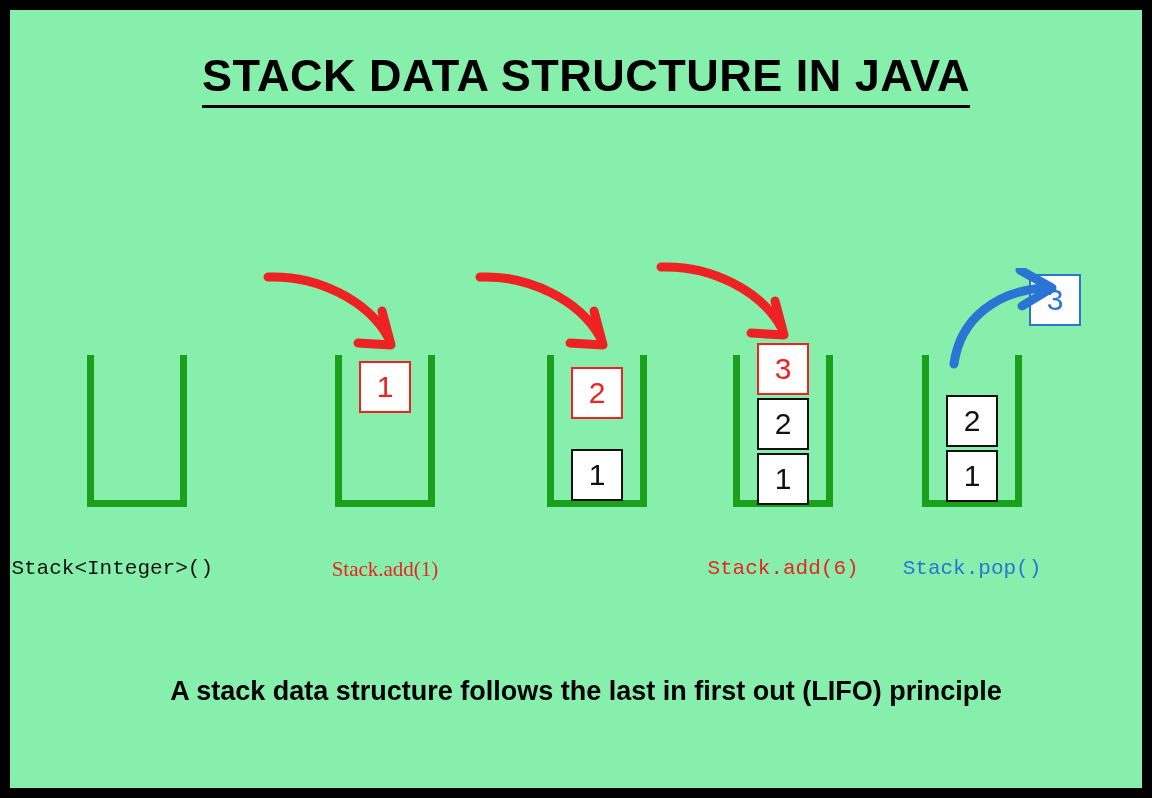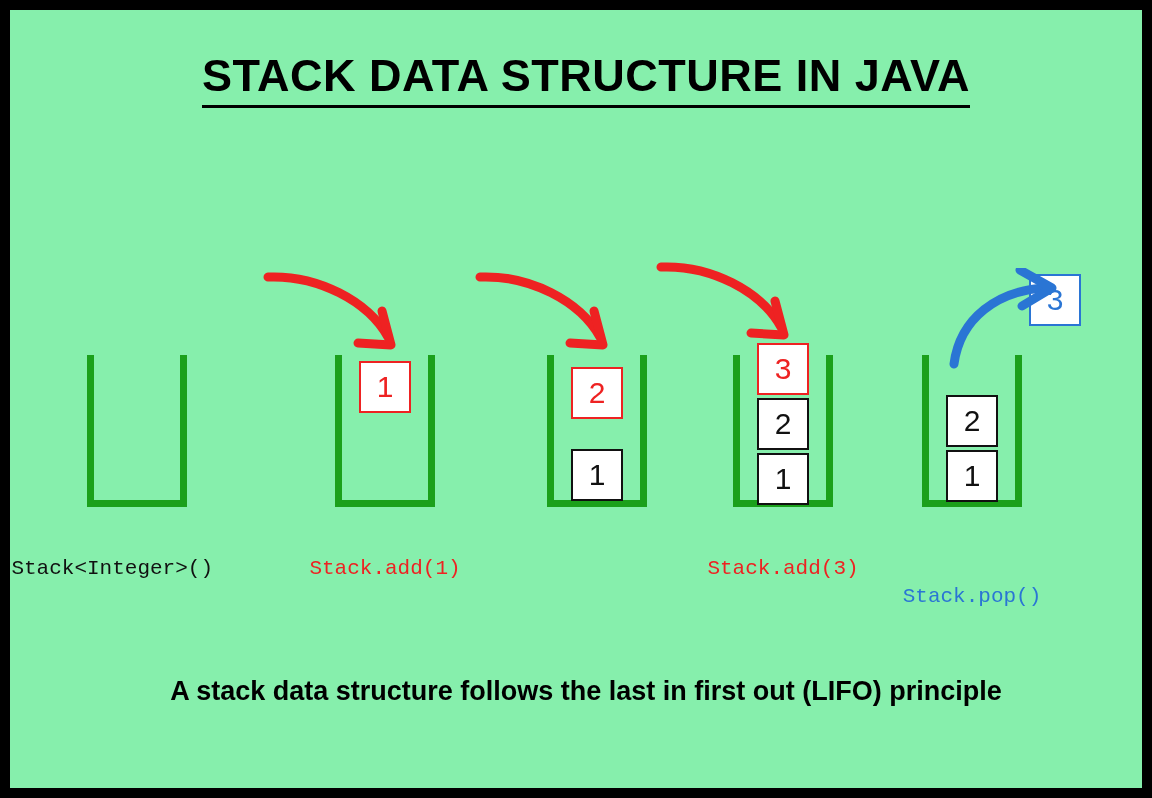--- a/index.html
+++ b/index.html
@@ -134,21 +134,21 @@
 
   <div class="stack-col" style="left:275px;">
     <div class="container-u" style="left:50px; top:345px;"></div>
 
     <div class="vbox red" style="left:74px; top:351px;">1</div>
 
     <svg class="arrow-svg" width="170" height="110" viewBox="0 0 170 110" style="left:-25px; top:255px;">
       <path d="M 8 12 C 58 10, 108 36, 128 72" stroke="#ee2222" stroke-width="9" fill="none" stroke-linecap="round"></path>
       <path d="M 98 78 L 131 80 L 122 46" stroke="#ee2222" stroke-width="9" fill="none" stroke-linecap="round" stroke-linejoin="round"></path>
     </svg>
-    <div class="code-label red" style="left:-50px;">Stack.add(1)</div>
+    <div class="code-label red" style="left:-50px;font-family:Liberation Serif, serif;">Stack.add(1)</div>
   </div>
 
   <div class="stack-col" style="left:487px;">
     <div class="container-u" style="left:50px; top:345px;"></div>
 
     <div class="vbox black" style="left:74px; top:439px;">1</div>
 
     <div class="vbox red" style="left:74px; top:357px;">2</div>
 
     <svg class="arrow-svg" width="170" height="110" viewBox="0 0 170 110" style="left:-25px; top:255px;">
@@ -162,33 +162,33 @@
 
     <div class="vbox black" style="left:74px; top:443px;">1</div>
     <div class="vbox black" style="left:74px; top:388px;">2</div>
 
     <div class="vbox red" style="left:74px; top:333px;">3</div>
 
     <svg class="arrow-svg" width="170" height="110" viewBox="0 0 170 110" style="left:-30px; top:245px;">
       <path d="M 8 12 C 58 10, 108 36, 128 72" stroke="#ee2222" stroke-width="9" fill="none" stroke-linecap="round"></path>
       <path d="M 98 78 L 131 80 L 122 46" stroke="#ee2222" stroke-width="9" fill="none" stroke-linecap="round" stroke-linejoin="round"></path>
     </svg>
-    <div class="code-label red" style="left:-50px;">Stack.add(3)</div>
+    <div class="code-label red" style="left:-50px;">Stack.add(6)</div>
   </div>
 
   <div class="stack-col" style="left:862px;">
     <div class="container-u" style="left:50px; top:345px;"></div>
 
     <div class="vbox black" style="left:74px; top:440px;">1</div>
     <div class="vbox black" style="left:74px; top:385px;">2</div>
 
     <div class="vbox blue" style="left:157px; top:264px;">3</div>
 
     <svg class="arrow-svg" width="140" height="120" viewBox="0 0 140 120" style="left:70px; top:258px;">
       <path d="M 12 96 C 18 50, 56 22, 104 20" stroke="#2a75d4" stroke-width="9" fill="none" stroke-linecap="round"></path>
       <path d="M 78 2 L 110 20 L 80 38" stroke="#2a75d4" stroke-width="9" fill="none" stroke-linecap="round" stroke-linejoin="round"></path>
     </svg>
-    <div class="code-label blue" style="left:-50px;margin-top:28px;">Stack.pop()</div>
+    <div class="code-label blue" style="left:-50px;">Stack.pop()</div>
   </div>
 
   <div id="caption">A stack data structure follows the last in first out (LIFO) principle</div>
 
 </div>
 
 </body></html>

